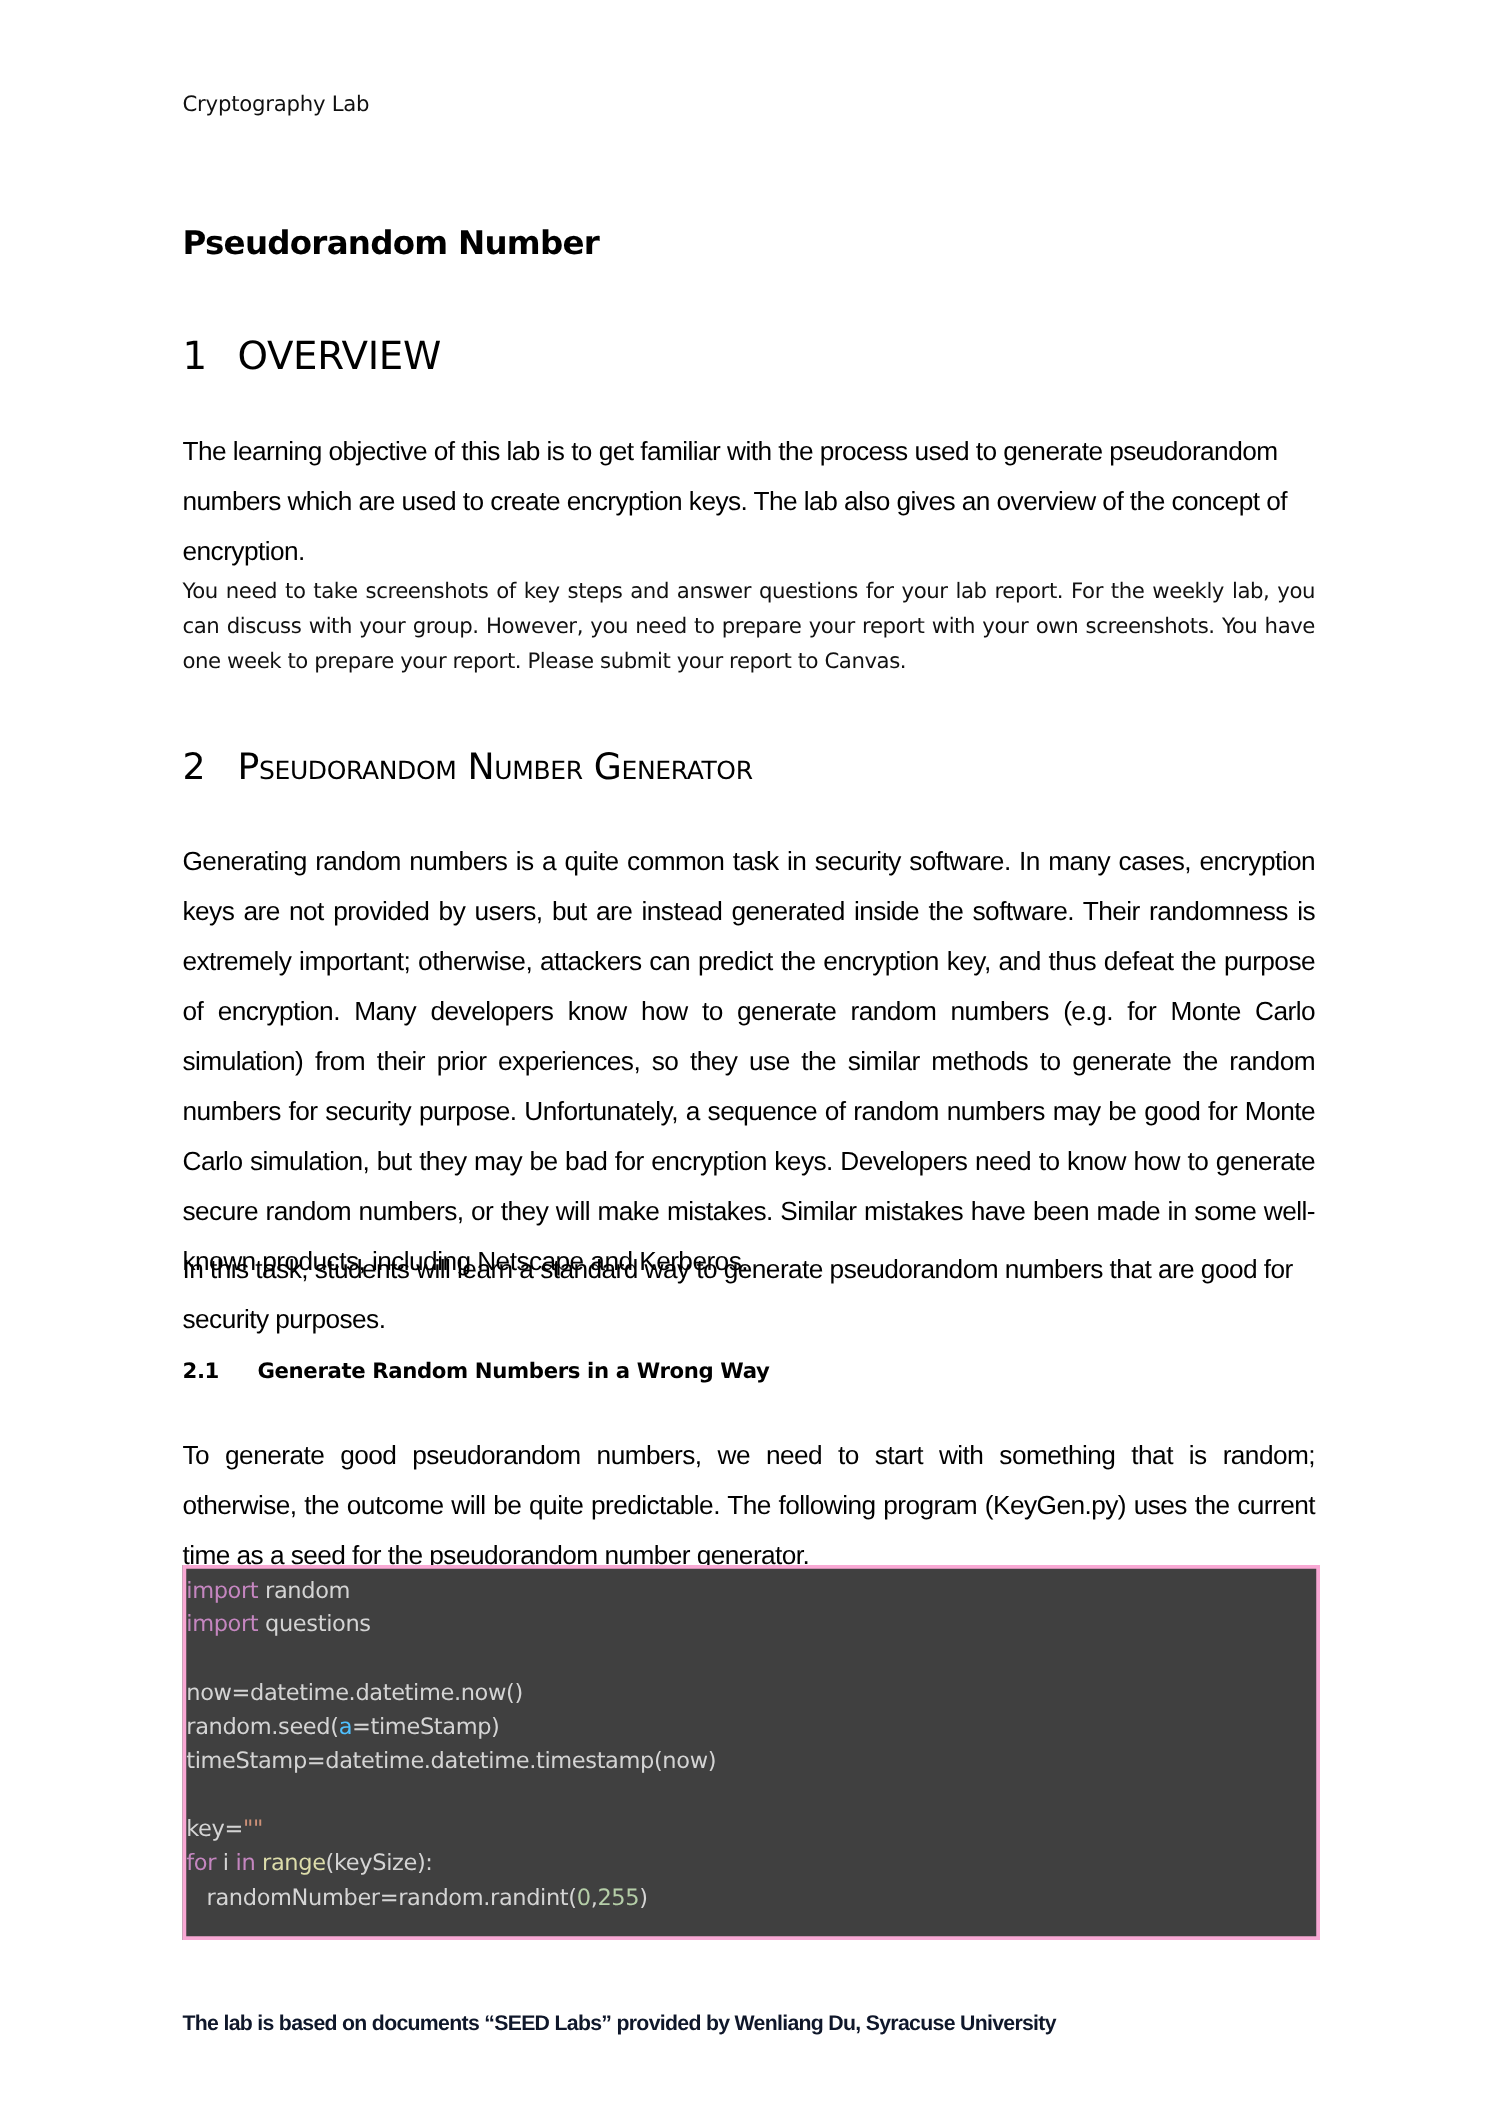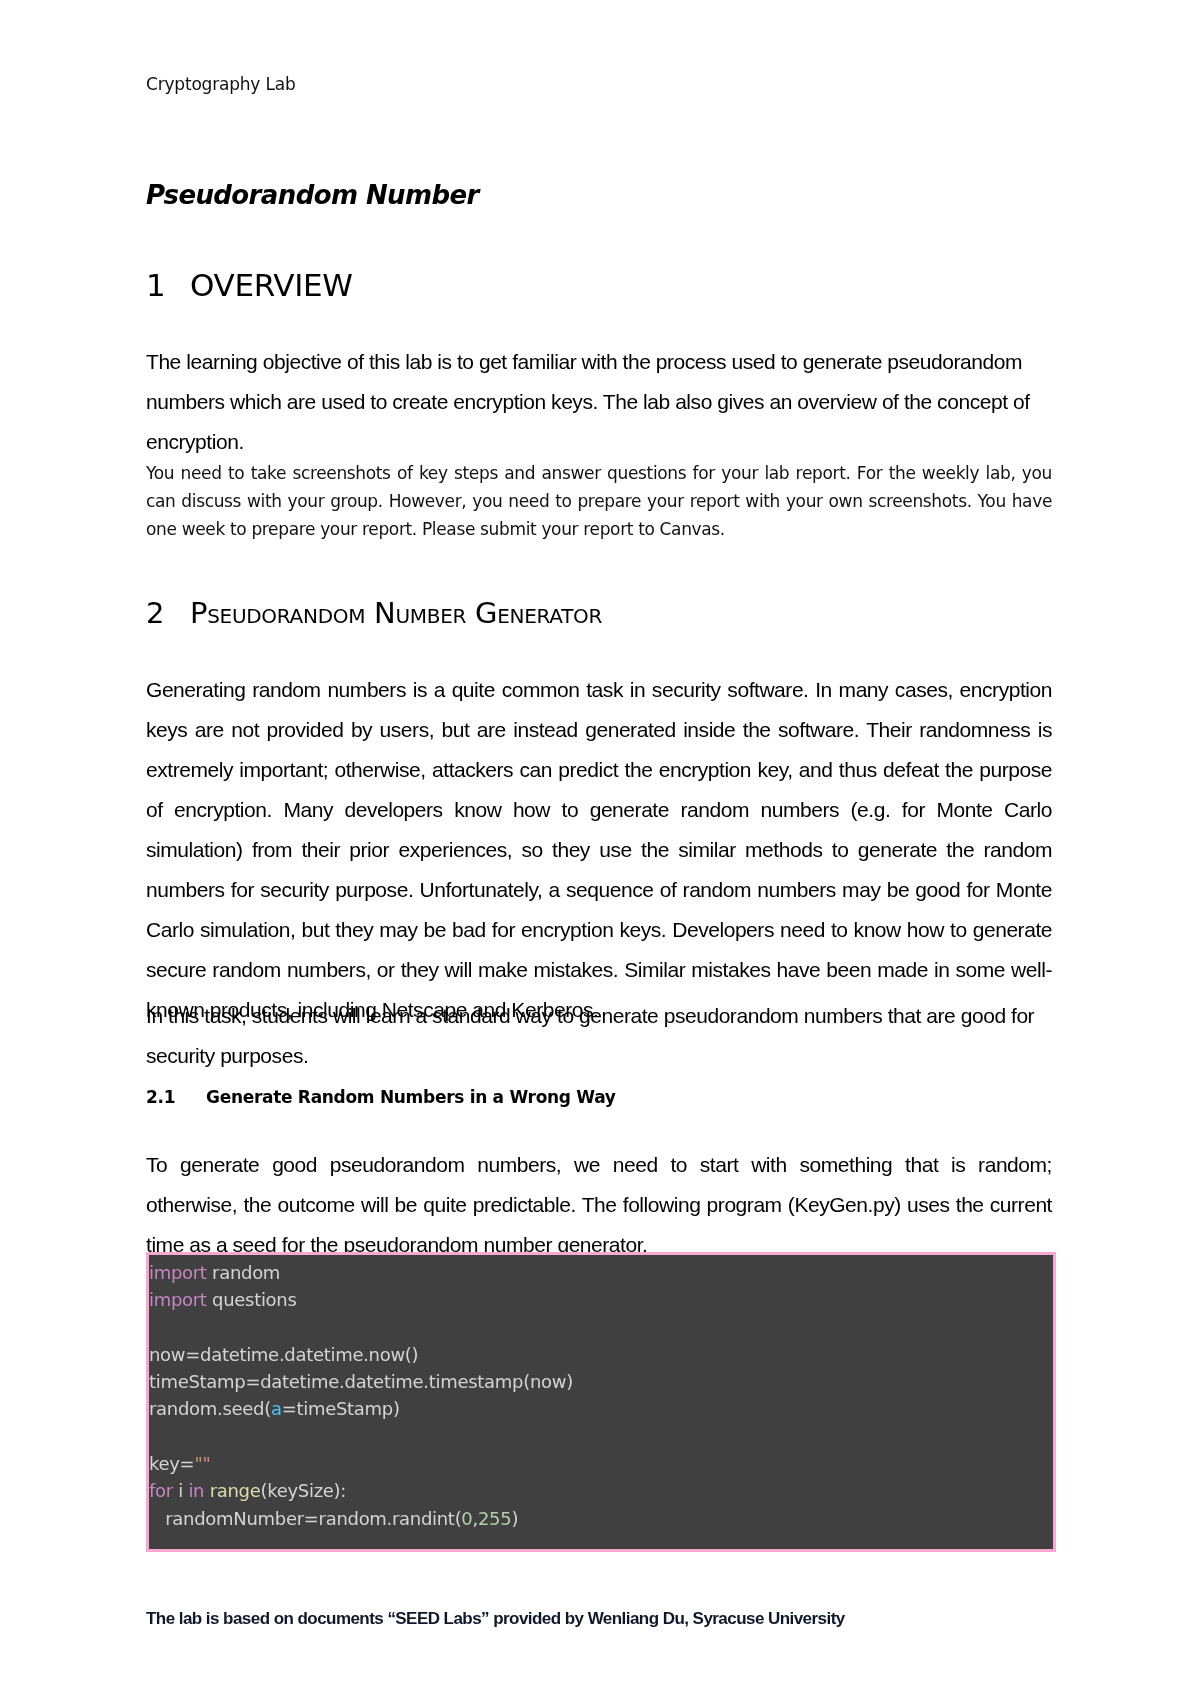--- a/index.html
+++ b/index.html
@@ -1,20 +1,20 @@
 <!DOCTYPE html>
 <html><head>
   <meta charset="utf-8">
   <style>
     html, body { margin: 0; padding: 0; background: #ffffff; }
     body { width: 1200px; height: 1698px; position: relative; overflow: hidden; color: #000; }
     .page { position: absolute; left: 146px; top: 0; width: 906px; }
 
     .running-header { position: absolute; top: 74px; left: 0; font-size: 17px; color: #111; font-family: "DejaVu Sans", sans-serif; letter-spacing: -0.2px; }
-    .doc-title { position: absolute; top: 180px; left: 0; font-size: 26px; font-weight: bold; font-family: "DejaVu Sans", sans-serif; letter-spacing: -0.6px; margin: 0; font-style: italic; }
+    .doc-title { position: absolute; top: 180px; left: 0; font-size: 26px; font-weight: bold; font-family: "DejaVu Sans", sans-serif; letter-spacing: -0.6px; margin: 0; }
     .h1 { position: absolute; top: 267px; left: 0; font-size: 31px; font-weight: normal; font-family: "DejaVu Sans", sans-serif; margin: 0; letter-spacing: -0.3px; }
     .h1 .num { display: inline-block; width: 44px; }
 
     .para-main { position: absolute; left: 0; width: 906px; font-family: "Liberation Sans", sans-serif; font-size: 21px; line-height: 40px; letter-spacing: -0.45px; margin: 0; }
     .para-small { position: absolute; left: 0; width: 906px; font-family: "DejaVu Sans", sans-serif; font-size: 17px; line-height: 28px; letter-spacing: -0.35px; text-align: justify; margin: 0; color: #111; }
     .justify { text-align: justify; }
 
     .h2 { position: absolute; top: 596px; left: 0; font-family: "DejaVu Sans", sans-serif; font-size: 29px; font-weight: normal; margin: 0; letter-spacing: -0.3px; }
     .h2 .num { display: inline-block; width: 44px; }
     .h2 .sc { font-variant: small-caps; }
@@ -62,22 +62,22 @@
     <span class="num">2.1</span><span>Generate Random Numbers in a Wrong Way</span>
   </h3>
 
   <p class="para-main justify" style="top:1145px;">To generate good pseudorandom numbers, we need to start with something that is random; otherwise, the outcome will be quite predictable. The following program (KeyGen.py) uses the current time as a seed for the pseudorandom number generator.</p>
 
   <div class="code-block" id="code-block">
       <div class="code-line"><span class="tok-kw">import</span><span class="tok-plain"> random</span></div>
       <div class="code-line"><span class="tok-kw">import</span><span class="tok-plain"> questions</span></div>
       <div class="code-line"><span class="tok-plain"></span>&nbsp;</div>
       <div class="code-line"><span class="tok-plain">now=datetime.datetime.now()</span></div>
+      <div class="code-line"><span class="tok-plain">random.seed(</span><span class="tok-param">a</span><span class="tok-plain">=timeStamp)</span></div>
       <div class="code-line"><span class="tok-plain">timeStamp=datetime.datetime.timestamp(now)</span></div>
-      <div class="code-line"><span class="tok-plain">random.seed(</span><span class="tok-param">a</span><span class="tok-plain">=timeStamp)</span></div>
       <div class="code-line"><span class="tok-plain"></span>&nbsp;</div>
       <div class="code-line"><span class="tok-plain">key=</span><span class="tok-str">""</span></div>
       <div class="code-line"><span class="tok-kw">for</span><span class="tok-plain"> i </span><span class="tok-kw">in</span><span class="tok-plain"> </span><span class="tok-fn">range</span><span class="tok-plain">(keySize):</span></div>
       <div class="code-line"><span class="tok-plain">   randomNumber=random.randint(</span><span class="tok-num">0</span><span class="tok-plain">,</span><span class="tok-num">255</span><span class="tok-plain">)</span></div>
     </div>
 
   <div class="footer">The lab is based on documents “SEED Labs” provided by Wenliang Du, Syracuse University</div>
 </div>
 
 </body></html>

